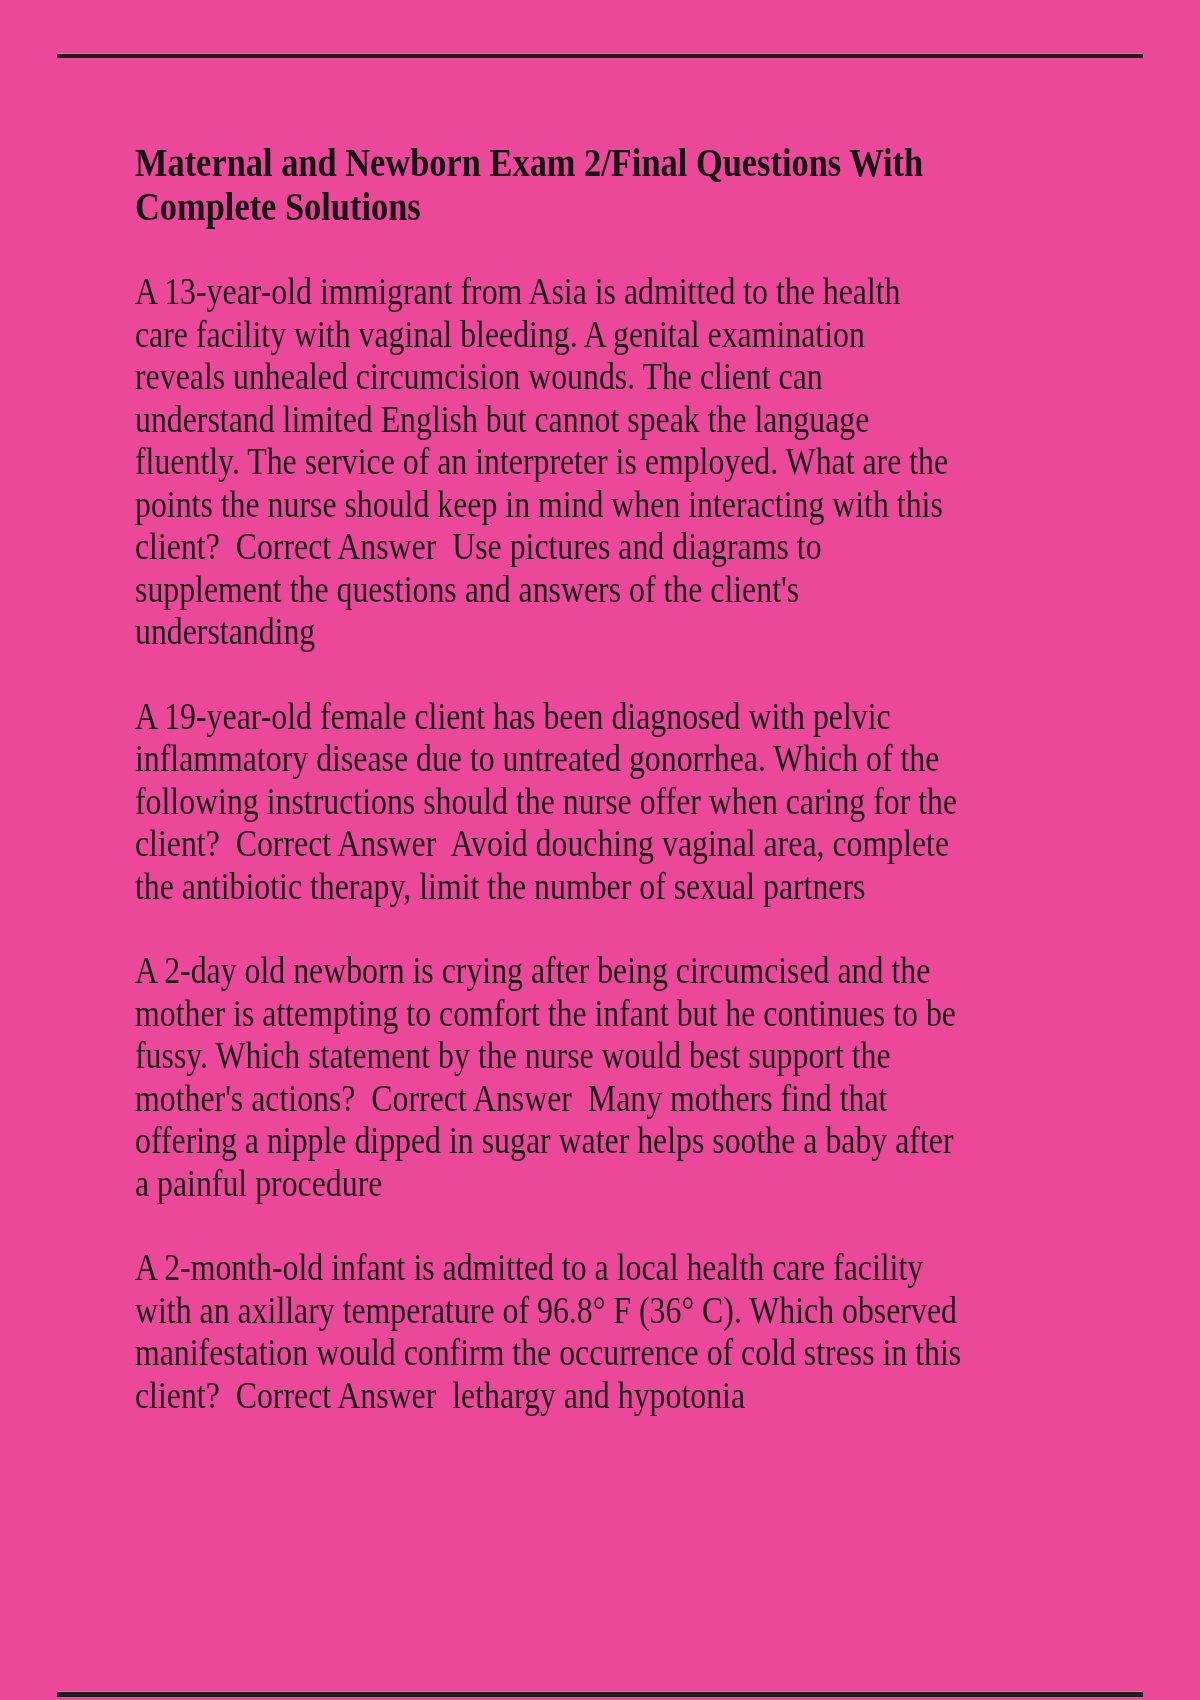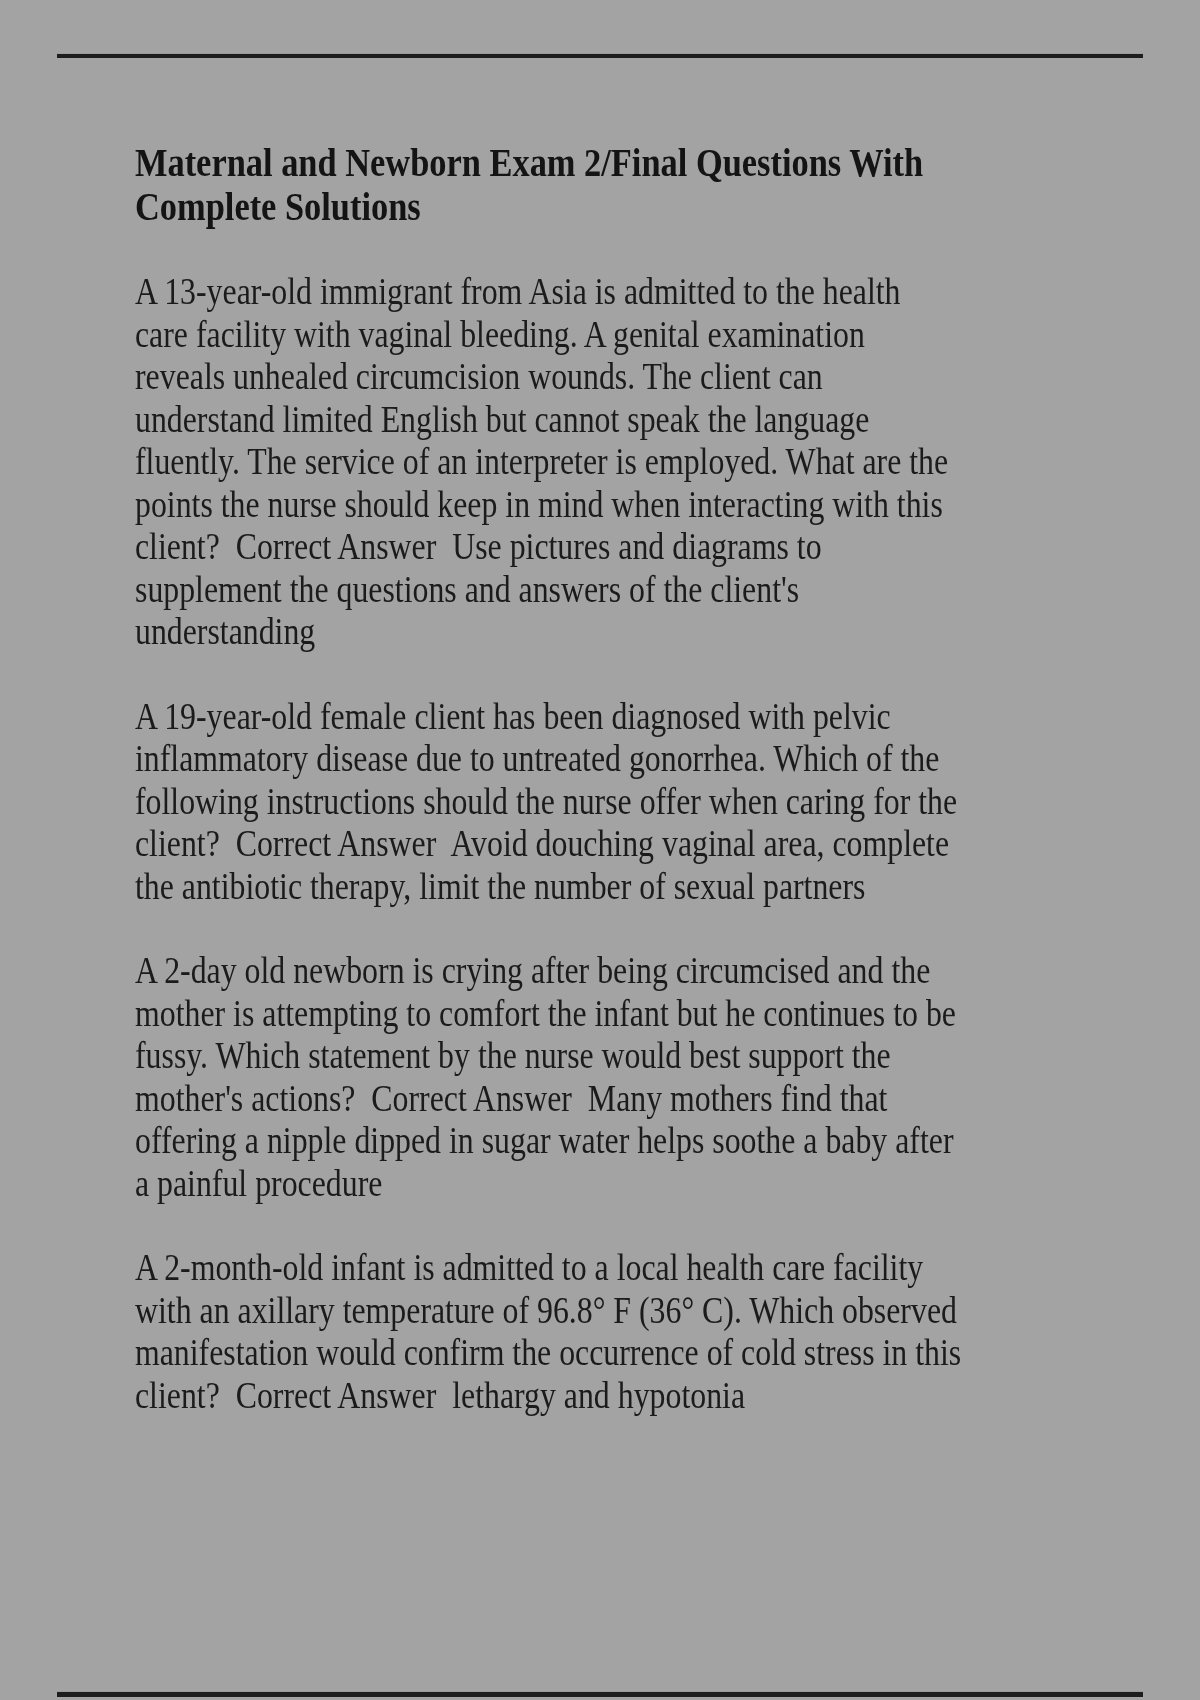--- a/index.html
+++ b/index.html
@@ -4,21 +4,21 @@
 <style>
   html, body {
     margin: 0;
     padding: 0;
     background: #ffffff;
   }
   .page {
     position: relative;
     width: 1200px;
     height: 1700px;
-    background: #a3a3a3;
+    background: #ec4899;
     overflow: hidden;
     font-family: "Liberation Serif", "DejaVu Serif", serif;
   }
   .rule {
     position: absolute;
     left: 57px;
     width: 1086px;
     background: #1d1d1d;
     box-shadow: 0 -1px 0 #9a9a9a;
   }

